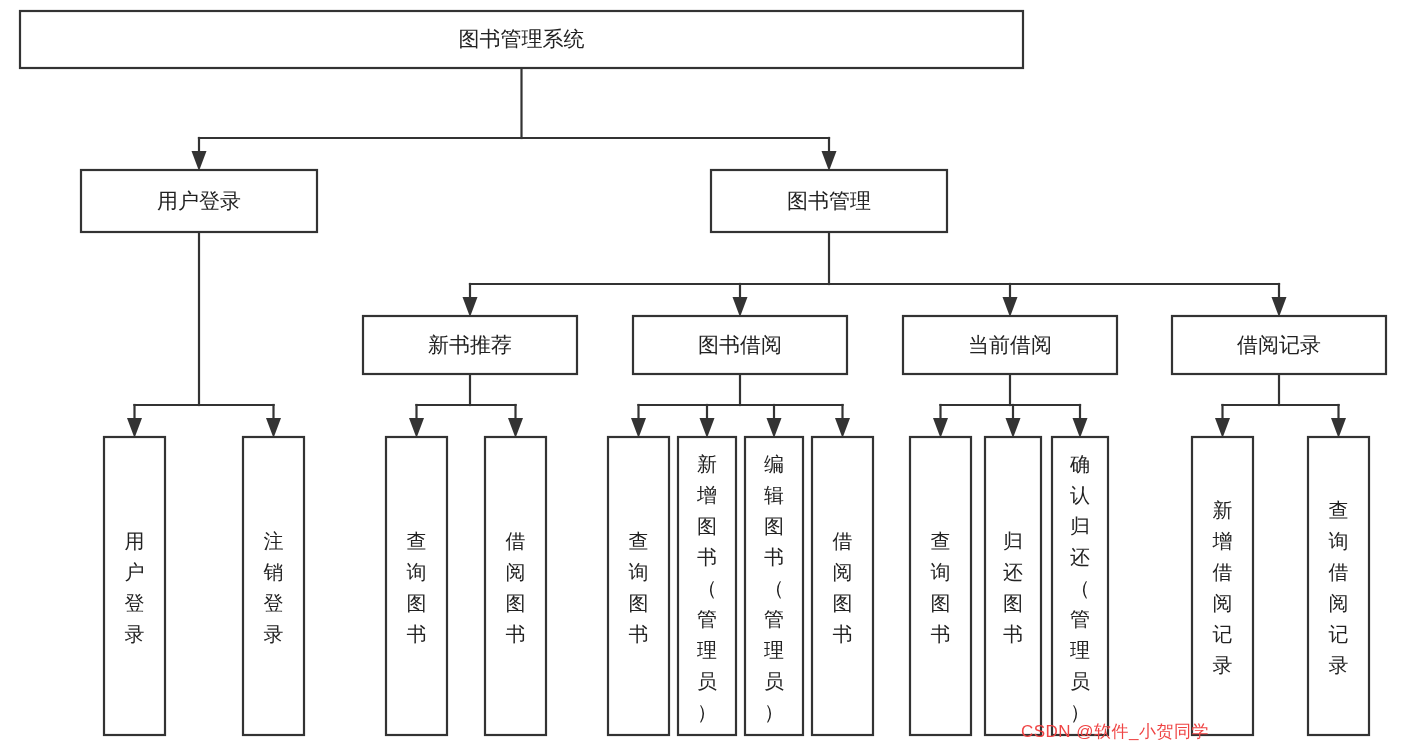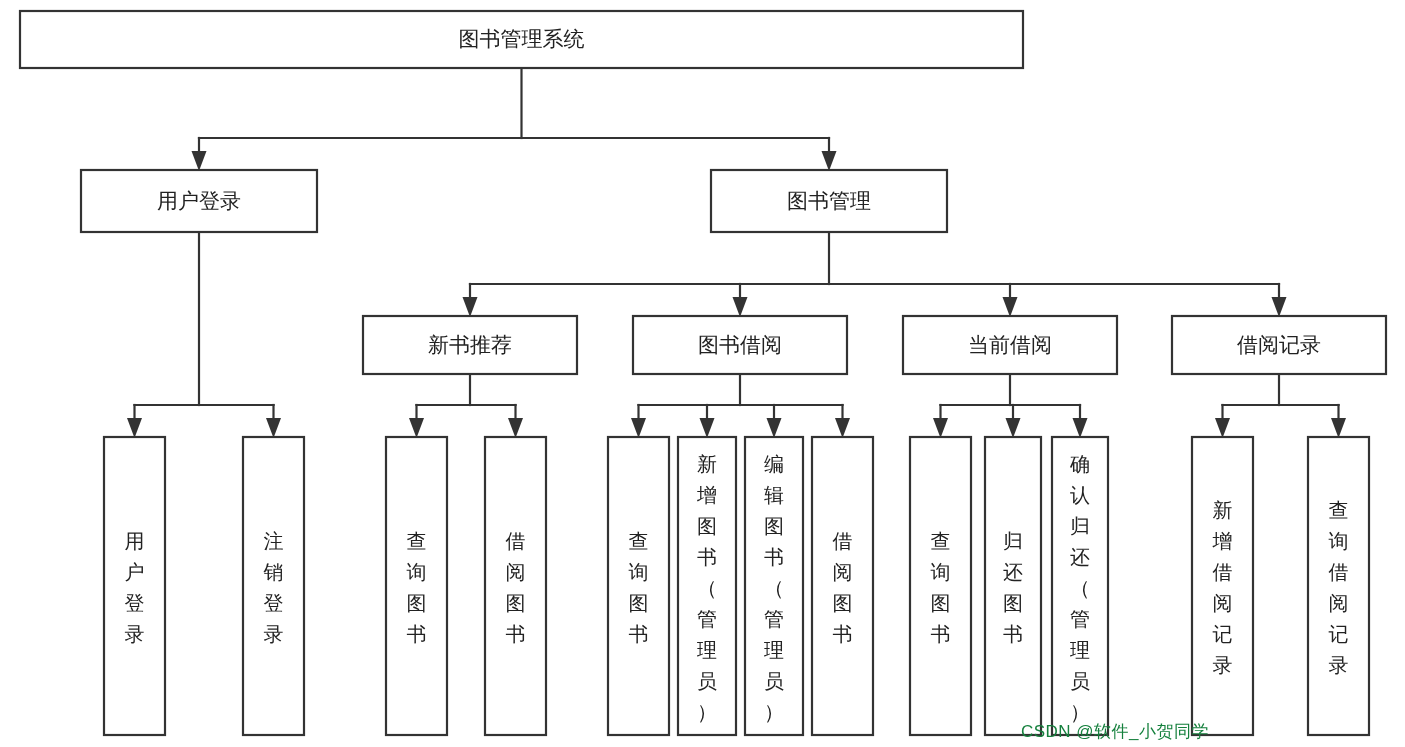--- a/index.html
+++ b/index.html
@@ -57,21 +57,21 @@
     font-size: 20px;
     fill: #222222;
     text-anchor: middle;
   }
   .watermark {
     position: absolute;
     right: 8px;
     bottom: 4px;
     font-family: "Liberation Sans", "DejaVu Sans", sans-serif;
     font-size: 17px;
-    color: #15803d;
+    color: #ef4444;
     letter-spacing: 0.5px;
     white-space: nowrap;
     user-select: none;
   }
 </style>
 </head>
 <body>
 
 <div id="diagram-root">
   <svg id="diagram-svg" viewBox="0 0 1405 747">

